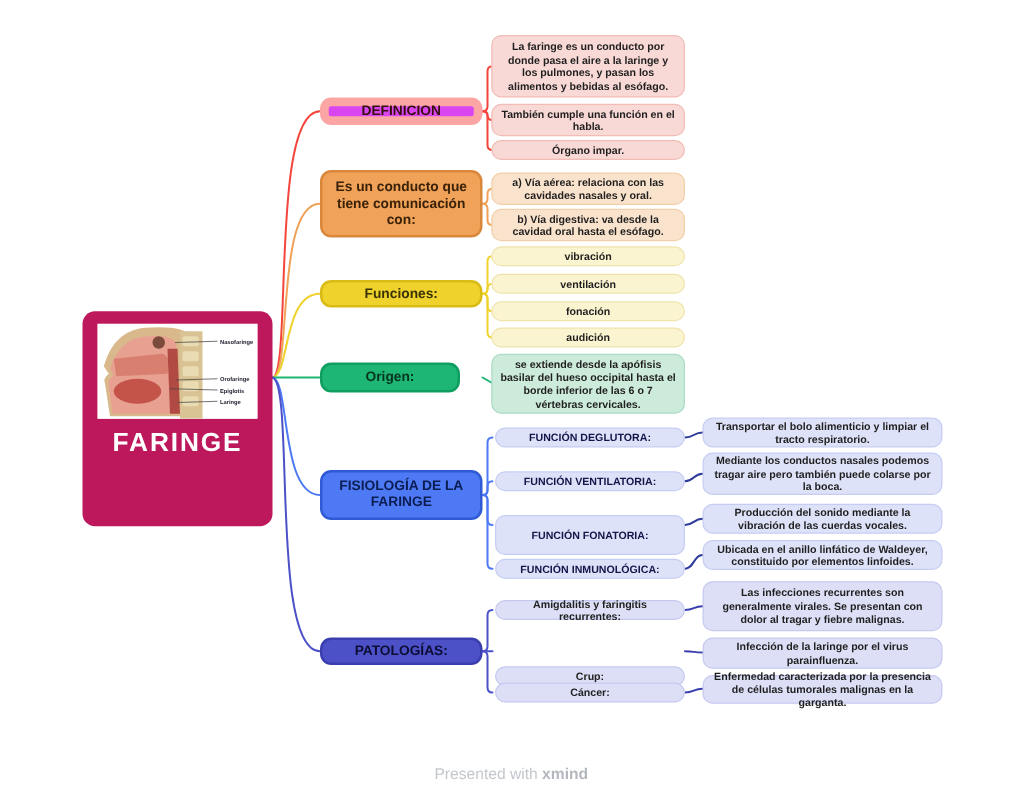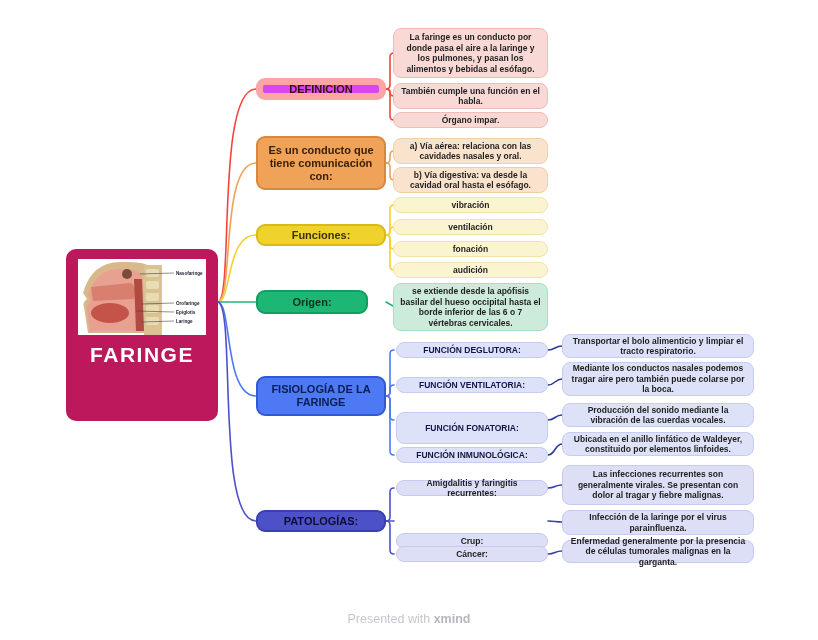--- a/index.html
+++ b/index.html
@@ -149,20 +149,20 @@
   <div class="node child c-fis" style="left:562px;top:362px;width:192px;height:34px;">Mediante los conductos nasales podemos tragar aire pero también puede colarse por la boca.</div>
   <div class="node child c-fis" style="left:562px;top:403px;width:192px;height:24px;">Producción del sonido mediante la vibración de las cuerdas vocales.</div>
   <div class="node child c-fis" style="left:562px;top:432px;width:192px;height:24px;">Ubicada en el anillo linfático de Waldeyer, constituido por elementos linfoides.</div>
 
   <div class="node topic t-pat" style="left:256px;top:510px;width:130px;height:22px;">PATOLOGÍAS:</div>
   <div class="node sublabel c-pat" style="left:396px;top:480px;width:152px;height:16px;font-weight:600;color:#1f1f1f;">Amigdalitis y faringitis recurrentes:</div>
   <div class="node sublabel c-pat" style="left:396px;top:513px;width:152px;height:16px;font-weight:600;color:#1f1f1f;margin-top:20px;">Crup:</div>
   <div class="node sublabel c-pat" style="left:396px;top:546px;width:152px;height:16px;font-weight:600;color:#1f1f1f;">Cáncer:</div>
   <div class="node child c-pat" style="left:562px;top:465px;width:192px;height:40px;">Las infecciones recurrentes son generalmente virales. Se presentan con dolor al tragar y fiebre malignas.</div>
   <div class="node child c-pat" style="left:562px;top:510px;width:192px;height:25px;">Infección de la laringe por el virus parainfluenza.</div>
-  <div class="node child c-pat" style="left:562px;top:540px;width:192px;height:23px;">Enfermedad generalmente por la presencia de células tumorales malignas en la garganta.</div>
+  <div class="node child c-pat" style="left:562px;top:540px;width:192px;height:23px;">Enfermedad caracterizada por la presencia de células tumorales malignas en la garganta.</div>
 
   <div id="footer">
     <span>Presented with</span>
     <b>xmind</b>
   </div>
 
 </div>
 
 </body></html>

